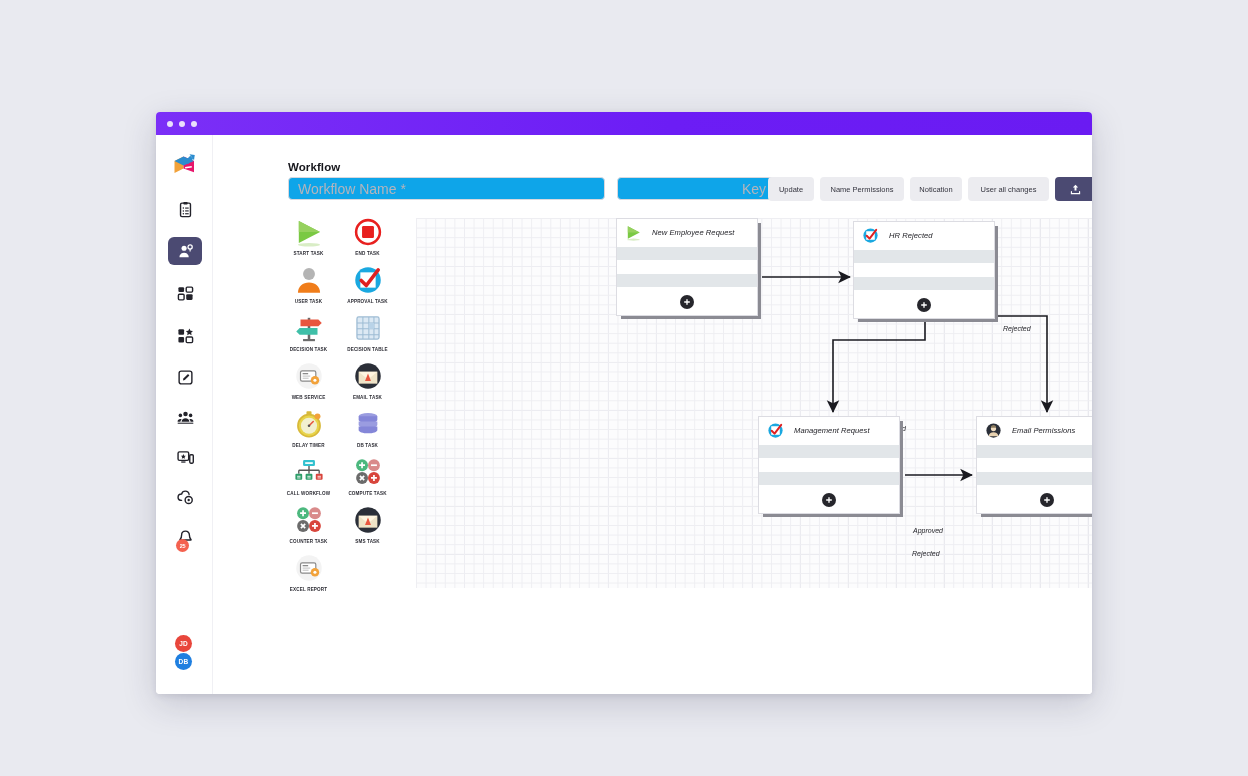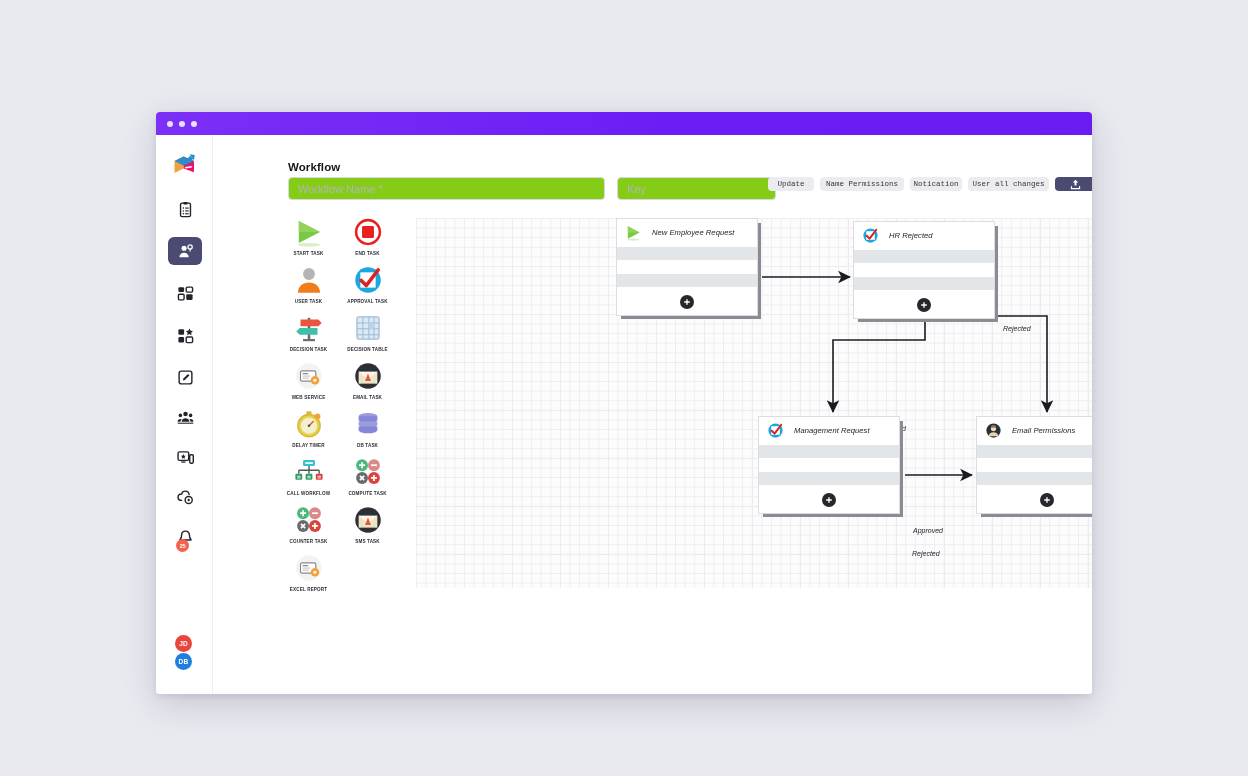--- a/index.html
+++ b/index.html
@@ -52,32 +52,32 @@
   }
 
   
   #main { position: absolute; left: 57px; top: 23px; right: 0; bottom: 0; background: #fff; }
   #page-title {
     position: absolute; left: 75px; top: 26px;
     font-size: 11.5px; font-weight: bold; color: #16161c; letter-spacing: .1px;
   }
   .txt-input {
     position: absolute; top: 42px; height: 23px;
-    border: 1px solid #d8d8de; border-radius: 4px; background: #84cc16;
-    font-family: "Liberation Sans", sans-serif; font-size: 11px; color: #222;
+    border: 1px solid #d8d8de; border-radius: 4px; background: #0ea5e9;
+    font-family: "Liberation Sans", sans-serif; font-size: 14px; color: #222;
     padding: 0 9px; outline: none;
   }
   .txt-input::placeholder { color: #b4b4bc; }
   #wf-name { left: 75px; width: 317px; }
-  #wf-key  { left: 404px; width: 159px; }
+  #wf-key  { left: 404px; width: 159px; text-align: right; }
 
   .tbtn {
-    position: absolute; top: 42px; height: 14px;
+    position: absolute; top: 42px; height: 24px;
     background: #ececf0; border: none; border-radius: 4px;
-    font-family: Liberation Mono, monospace; font-size: 7.5px; color: #35353f;
+    font-family: Liberation Sans, sans-serif; font-size: 7.5px; color: #35353f;
     cursor: pointer; white-space: nowrap; padding: 0 0;
     display:flex; align-items:center; justify-content:center;
   }
   #btn-update { left: 555px; width: 46px; }
   #btn-perms  { left: 607px; width: 84px; }
   #btn-vars   { left: 697px; width: 52px; }
   #btn-undo   { left: 755px; width: 81px; }
   #btn-upload { left: 842px; width: 41px; background: #4b4a72; }
 
   

